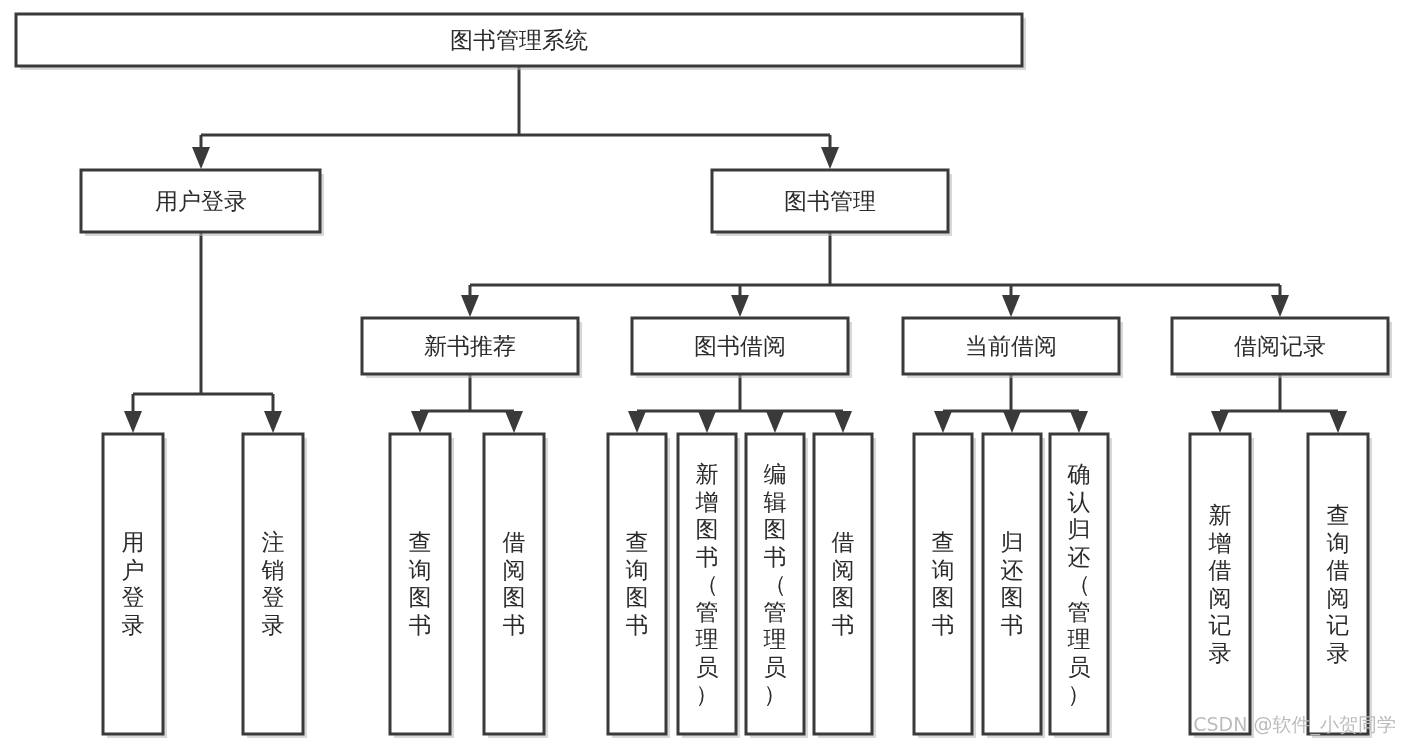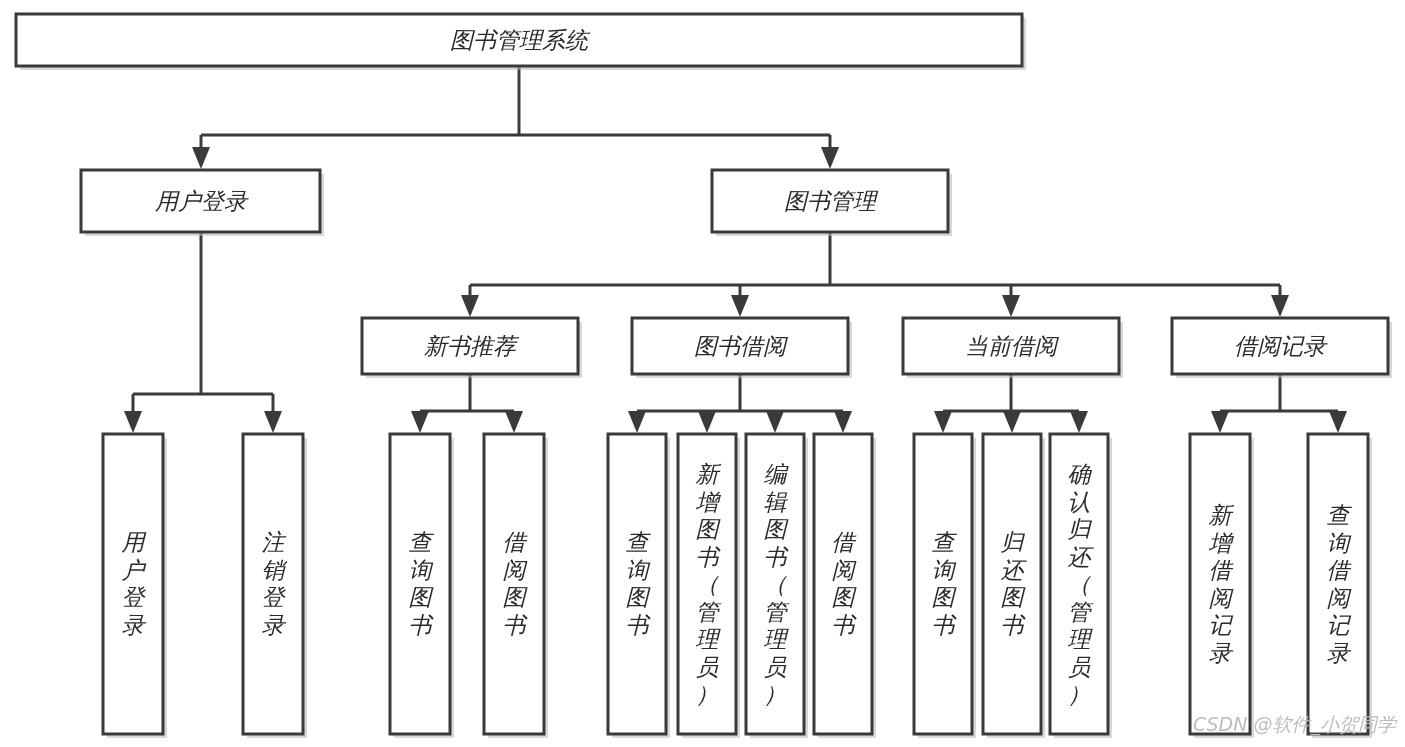--- a/index.html
+++ b/index.html
@@ -13,21 +13,20 @@
     font-family: "DejaVu Sans", "Liberation Sans", sans-serif;
     overflow: hidden;
     position: relative;
   }
   #diagram-root {
     position: absolute;
     left: 0;
     top: 0;
     width: 1126px;
     height: 747px;
-    font-style: italic;
   }
   svg.flowchart {
     display: block;
     width: 1405px;
     height: 747px;
   }
   .node-box {
     fill: #ffffff;
     stroke: #3a3a3a;
     stroke-width: 3;

